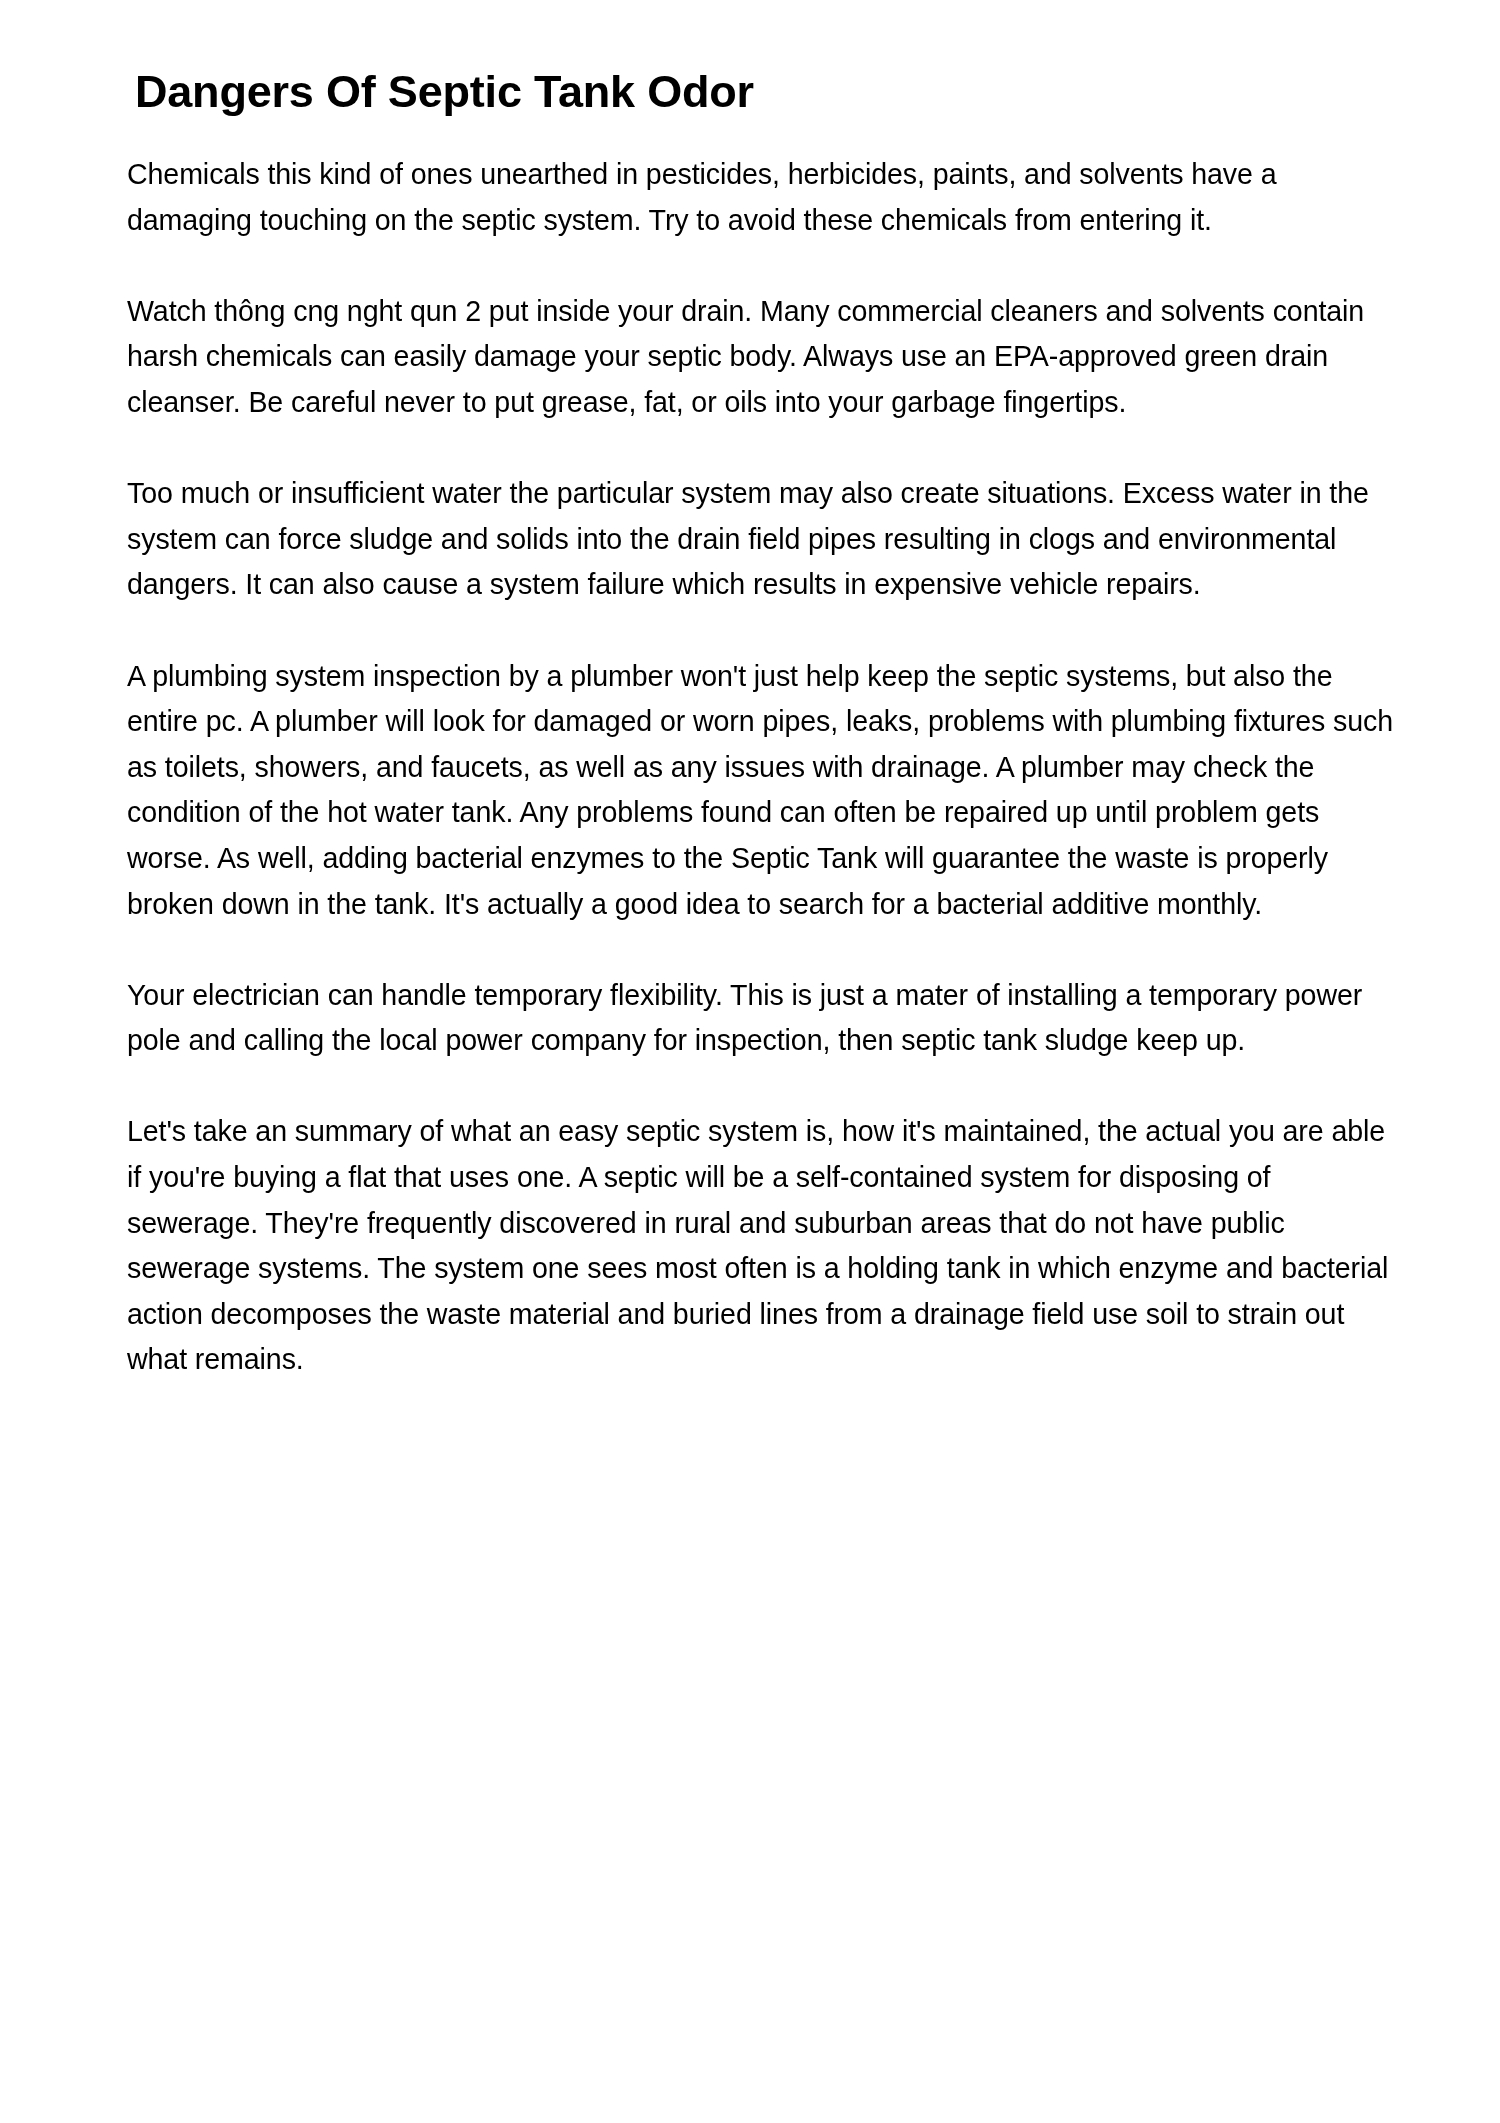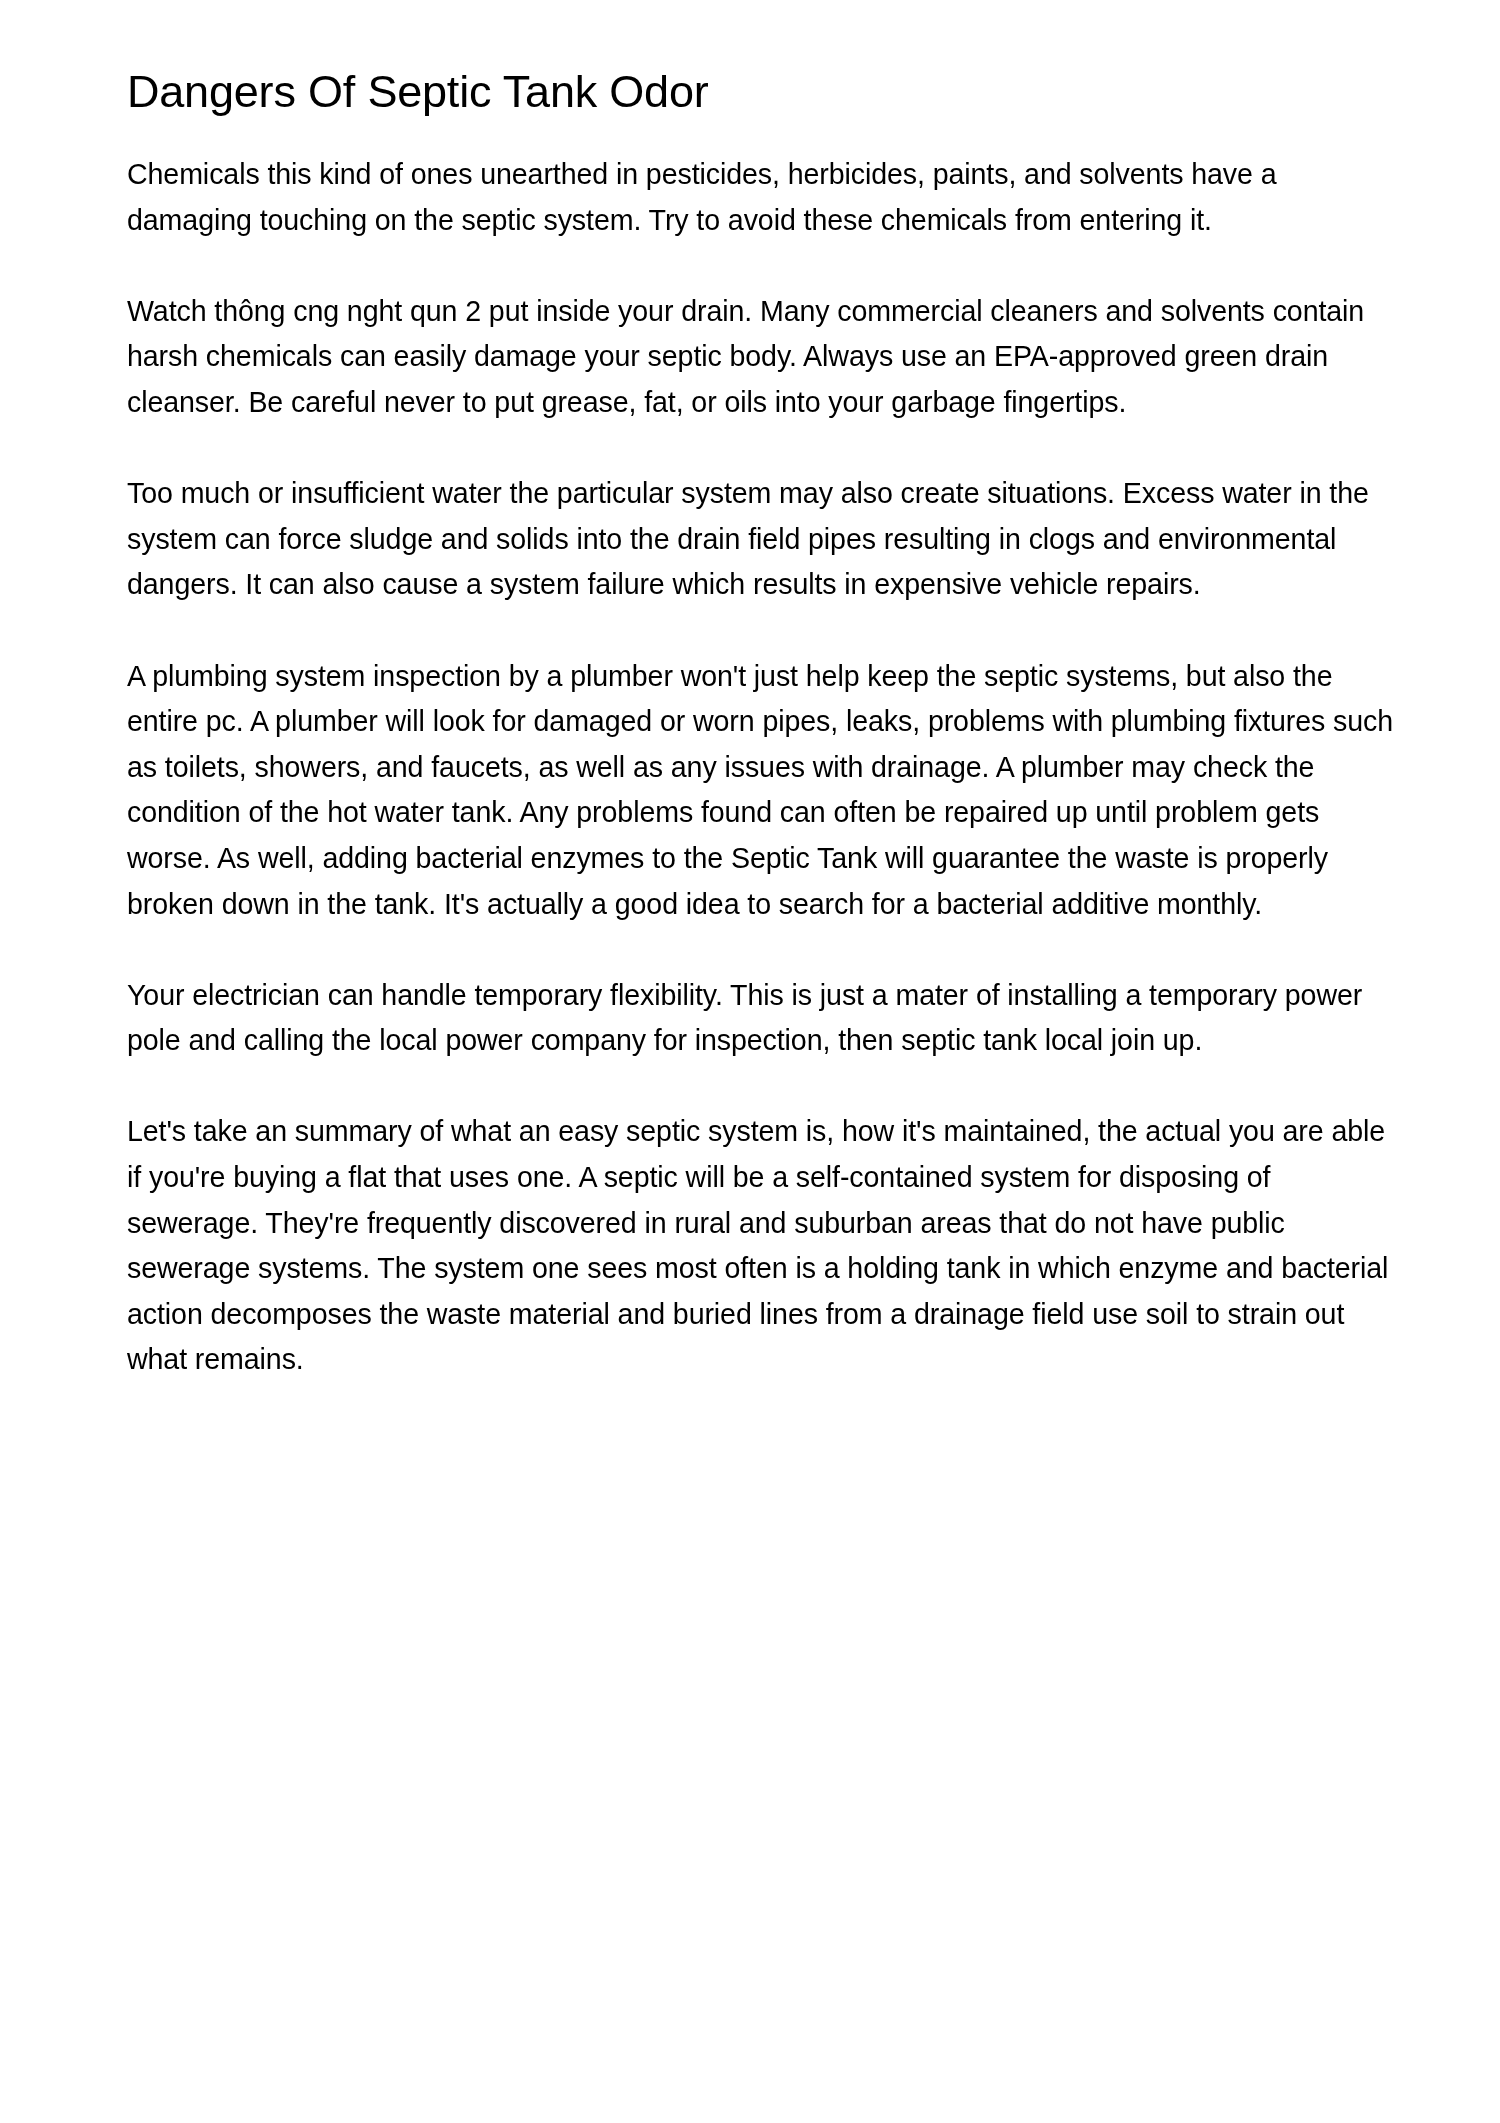--- a/index.html
+++ b/index.html
@@ -16,36 +16,36 @@
       color: #000000;
     }
     .page {
       position: absolute;
       left: 127px;
       top: 62px;
       width: 1270px;
     }
     .doc-title {
       font-size: 45px;
-      font-weight: normal;
+      font-weight: bold;
       line-height: 60px;
-      margin: 0 0 30px 0;
+      margin: 0 0 30px 8px;
       letter-spacing: -0.2px;
     }
     .doc-paragraph {
       font-size: 28.6px;
       line-height: 45.6px;
       margin: 0 0 45.6px 0;
       letter-spacing: -0.1px;
     }
   </style>
 </head>
 <body>
 
 <div class="page">
   <h1 class="doc-title">Dangers Of Septic Tank Odor</h1>
   <p class="doc-paragraph">Chemicals this kind of ones unearthed in pesticides, herbicides, paints, and solvents have a damaging touching on the septic system. Try to avoid these chemicals from entering it.</p>
   <p class="doc-paragraph">Watch thông cng nght qun 2 put inside your drain. Many commercial cleaners and solvents contain harsh chemicals can easily damage your septic body. Always use an EPA-approved green drain cleanser. Be careful never to put grease, fat, or oils into your garbage fingertips.</p>
   <p class="doc-paragraph">Too much or insufficient water the particular system may also create situations. Excess water in the system can force sludge and solids into the drain field pipes resulting in clogs and environmental dangers. It can also cause a system failure which results in expensive vehicle repairs.</p>
   <p class="doc-paragraph">A plumbing system inspection by a plumber won't just help keep the septic systems, but also the entire pc. A plumber will look for damaged or worn pipes, leaks, problems with plumbing fixtures such as toilets, showers, and faucets, as well as any issues with drainage. A plumber may check the condition of the hot water tank. Any problems found can often be repaired up until problem gets worse. As well, adding bacterial enzymes to the Septic Tank will guarantee the waste is properly broken down in the tank. It's actually a good idea to search for a bacterial additive monthly.</p>
-  <p class="doc-paragraph">Your electrician can handle temporary flexibility. This is just a mater of installing a temporary power pole and calling the local power company for inspection, then septic tank local join up.</p>
+  <p class="doc-paragraph">Your electrician can handle temporary flexibility. This is just a mater of installing a temporary power pole and calling the local power company for inspection, then septic tank sludge keep up.</p>
   <p class="doc-paragraph">Let's take an summary of what an easy septic system is, how it's maintained, the actual you are able if you're buying a flat that uses one. A septic will be a self-contained system for disposing of sewerage. They're frequently discovered in rural and suburban areas that do not have public sewerage systems. The system one sees most often is a holding tank in which enzyme and bacterial action decomposes the waste material and buried lines from a drainage field use soil to strain out what remains.</p>
 </div>
 
 </body></html>

